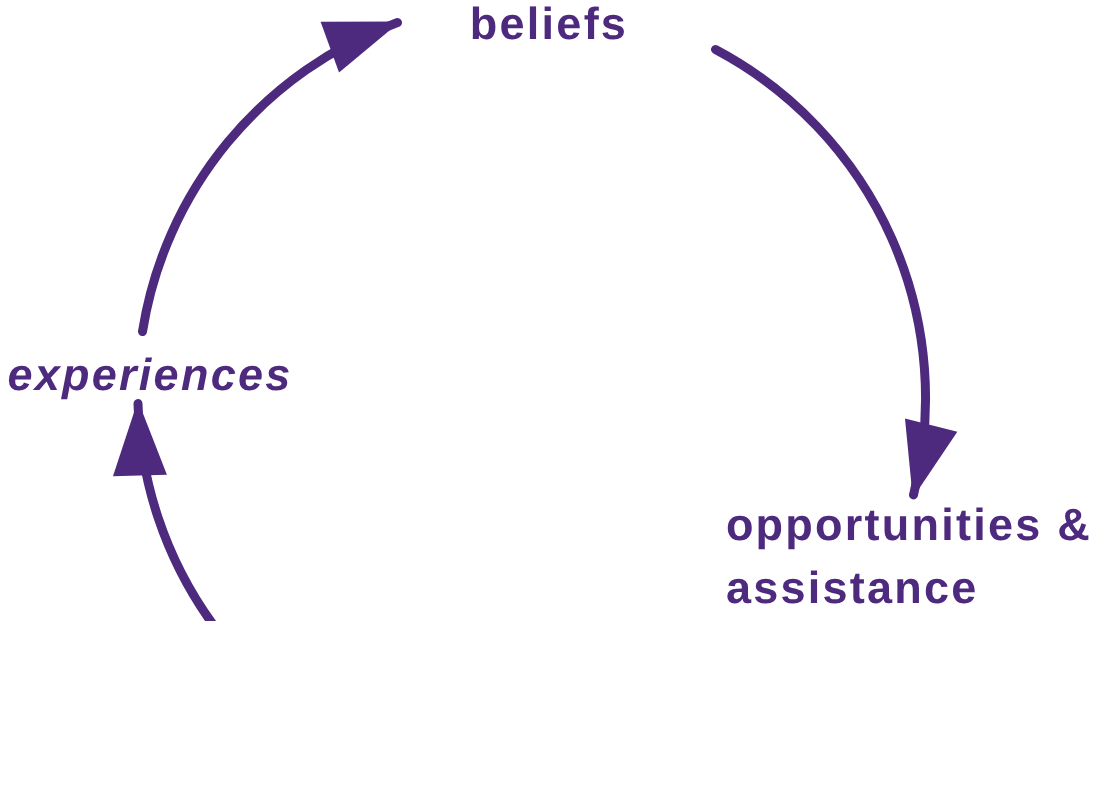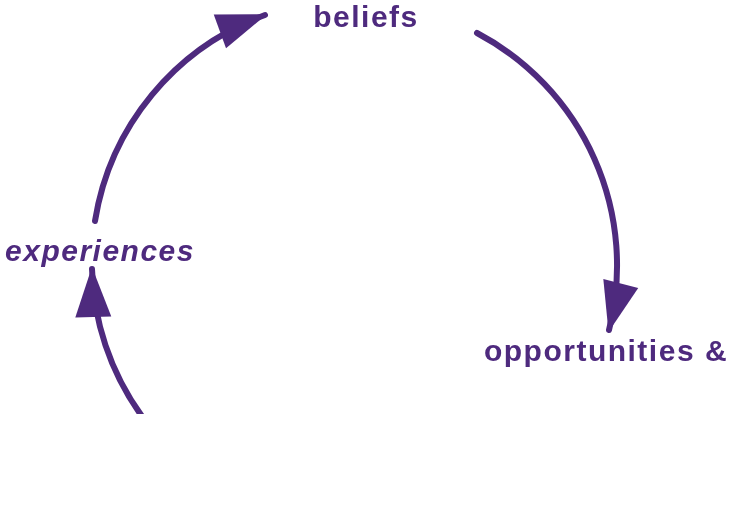--- a/index.html
+++ b/index.html
@@ -61,17 +61,18 @@
 
     <path class="arc" d="M 477 33 A 263 263 0 0 1 609 330" marker-end="url(#arrowhead)"></path>
 
     <path class="arc" d="M 558 429 A 263 263 0 0 1 92 269" marker-end="url(#arrowhead)"></path>
   </svg>
 
   <div class="label label-beliefs">beliefs</div>
 
   <div class="label label-opportunities">
     <div>opportunities &amp;</div>
+    <div>assistance</div>
   </div>
 
   <div class="label label-experiences">experiences</div>
 
 </div>
 
 </body></html>

